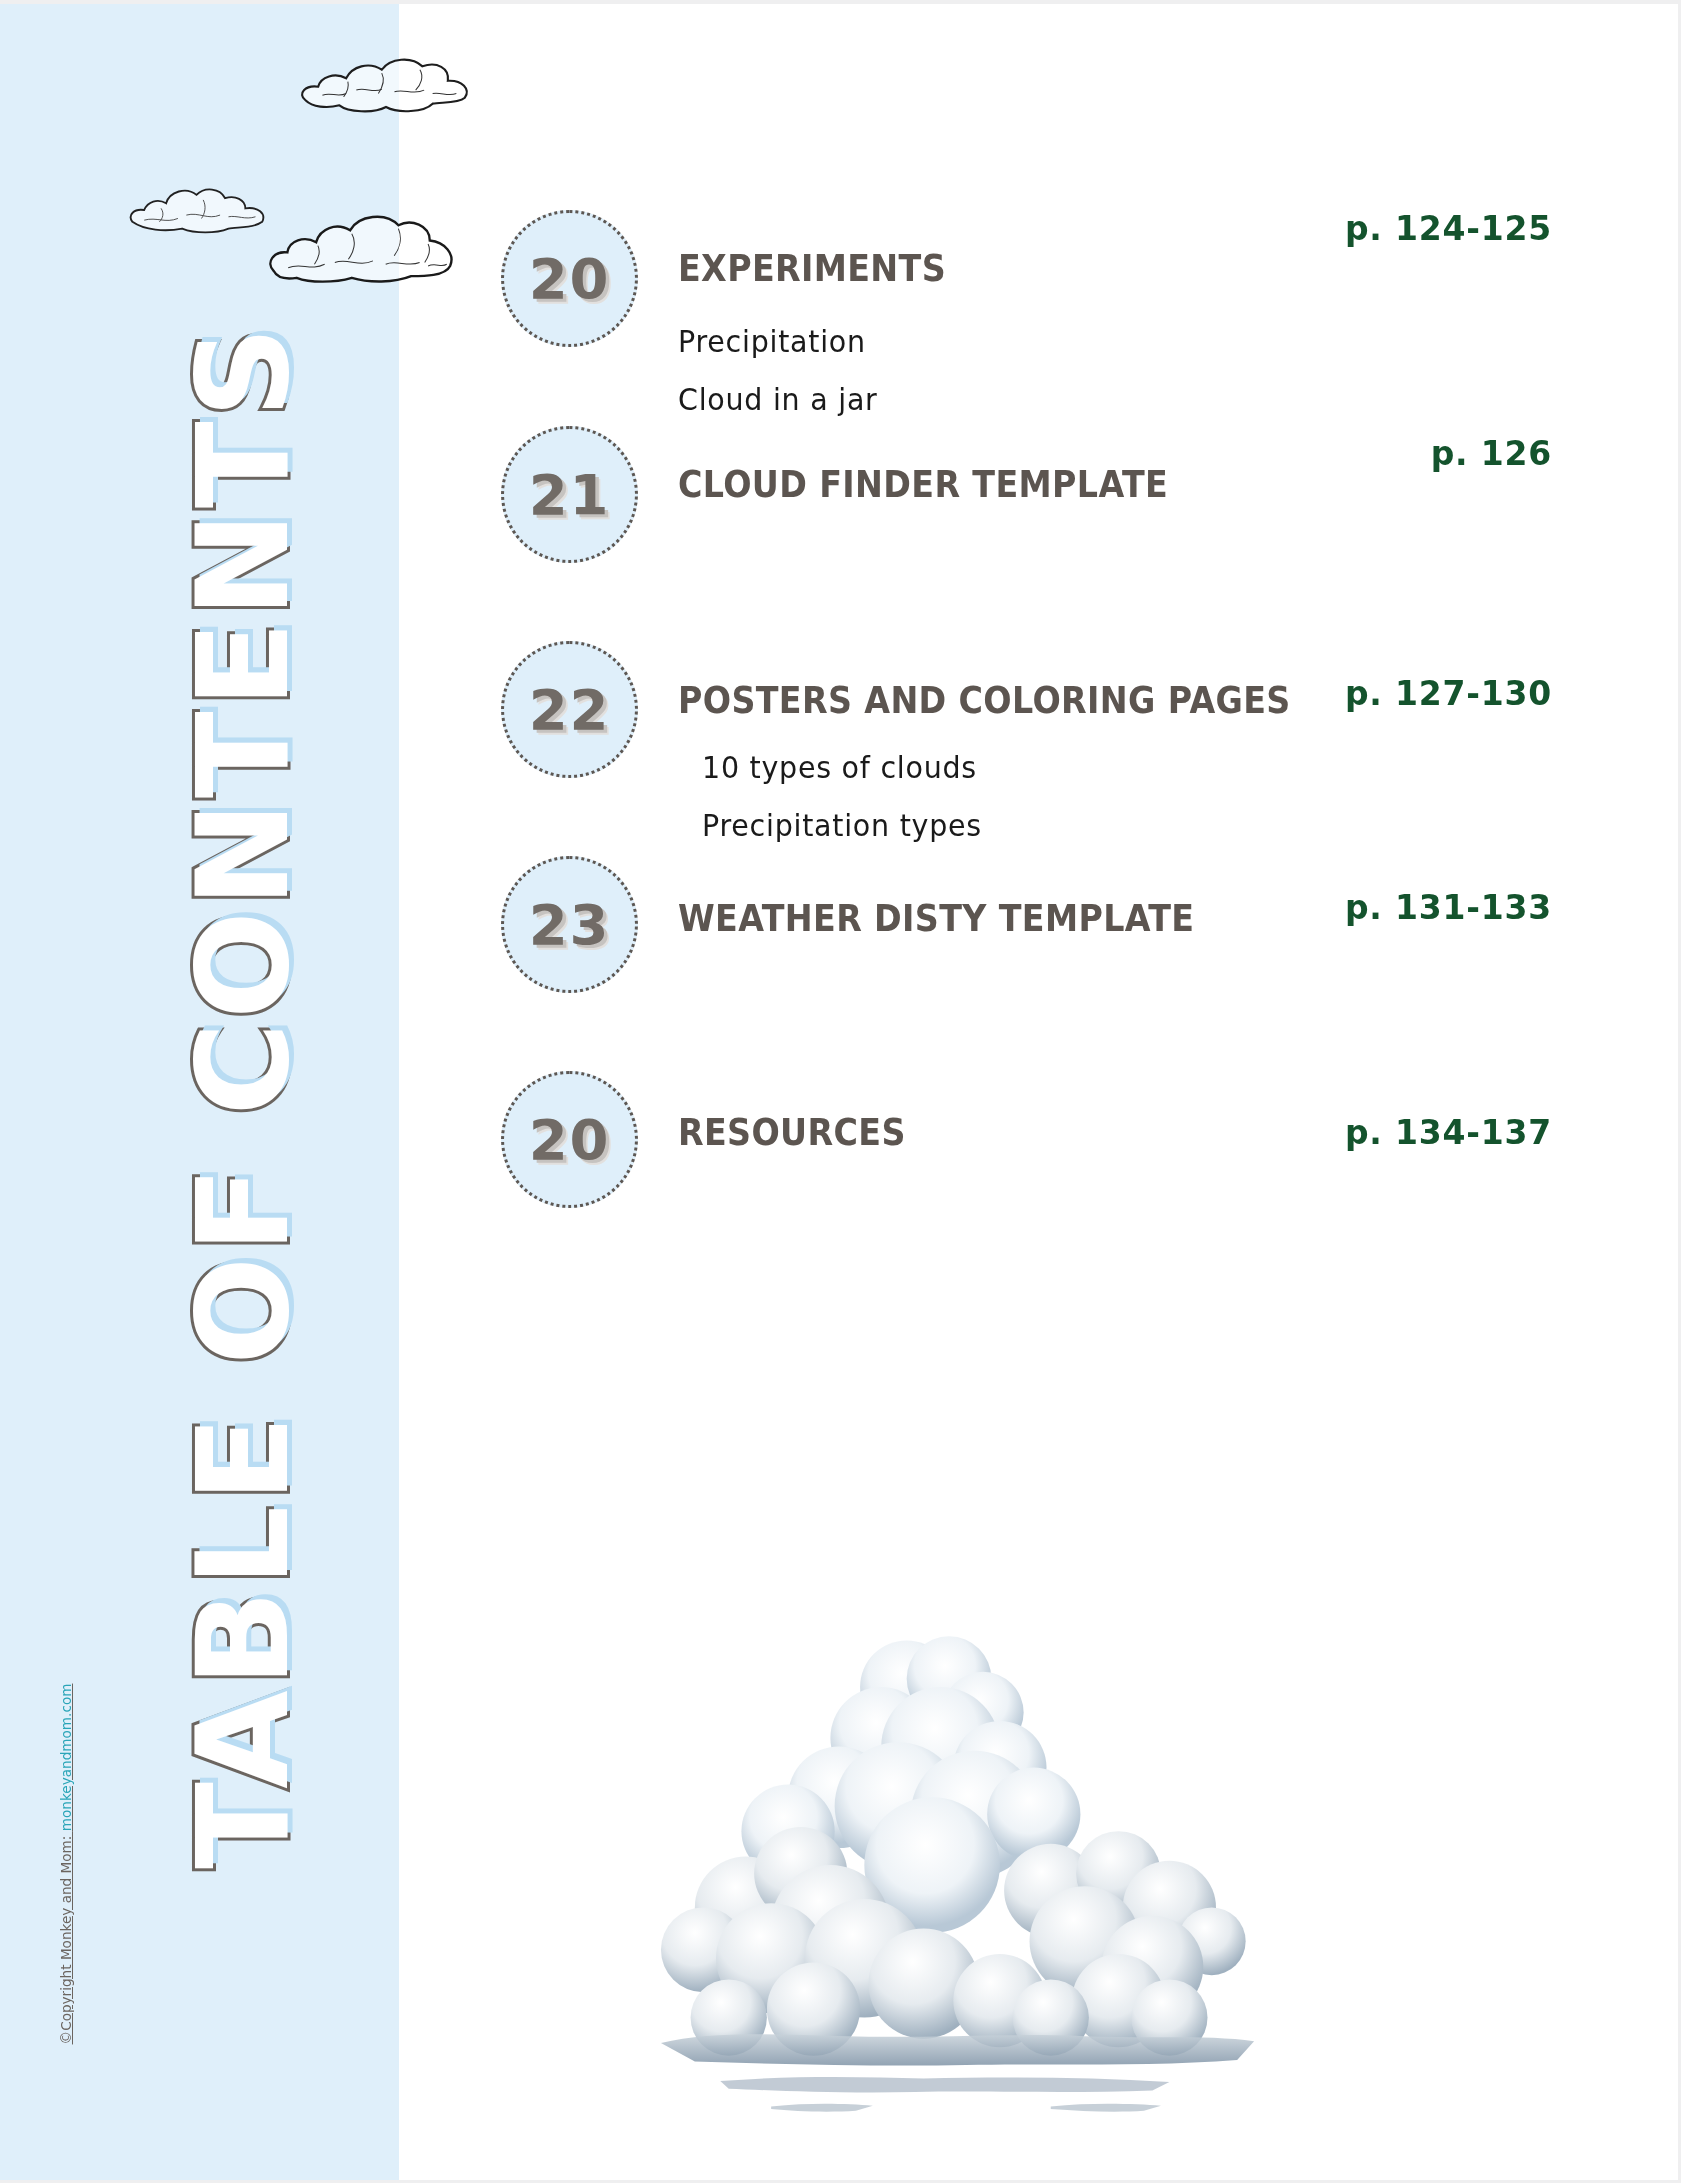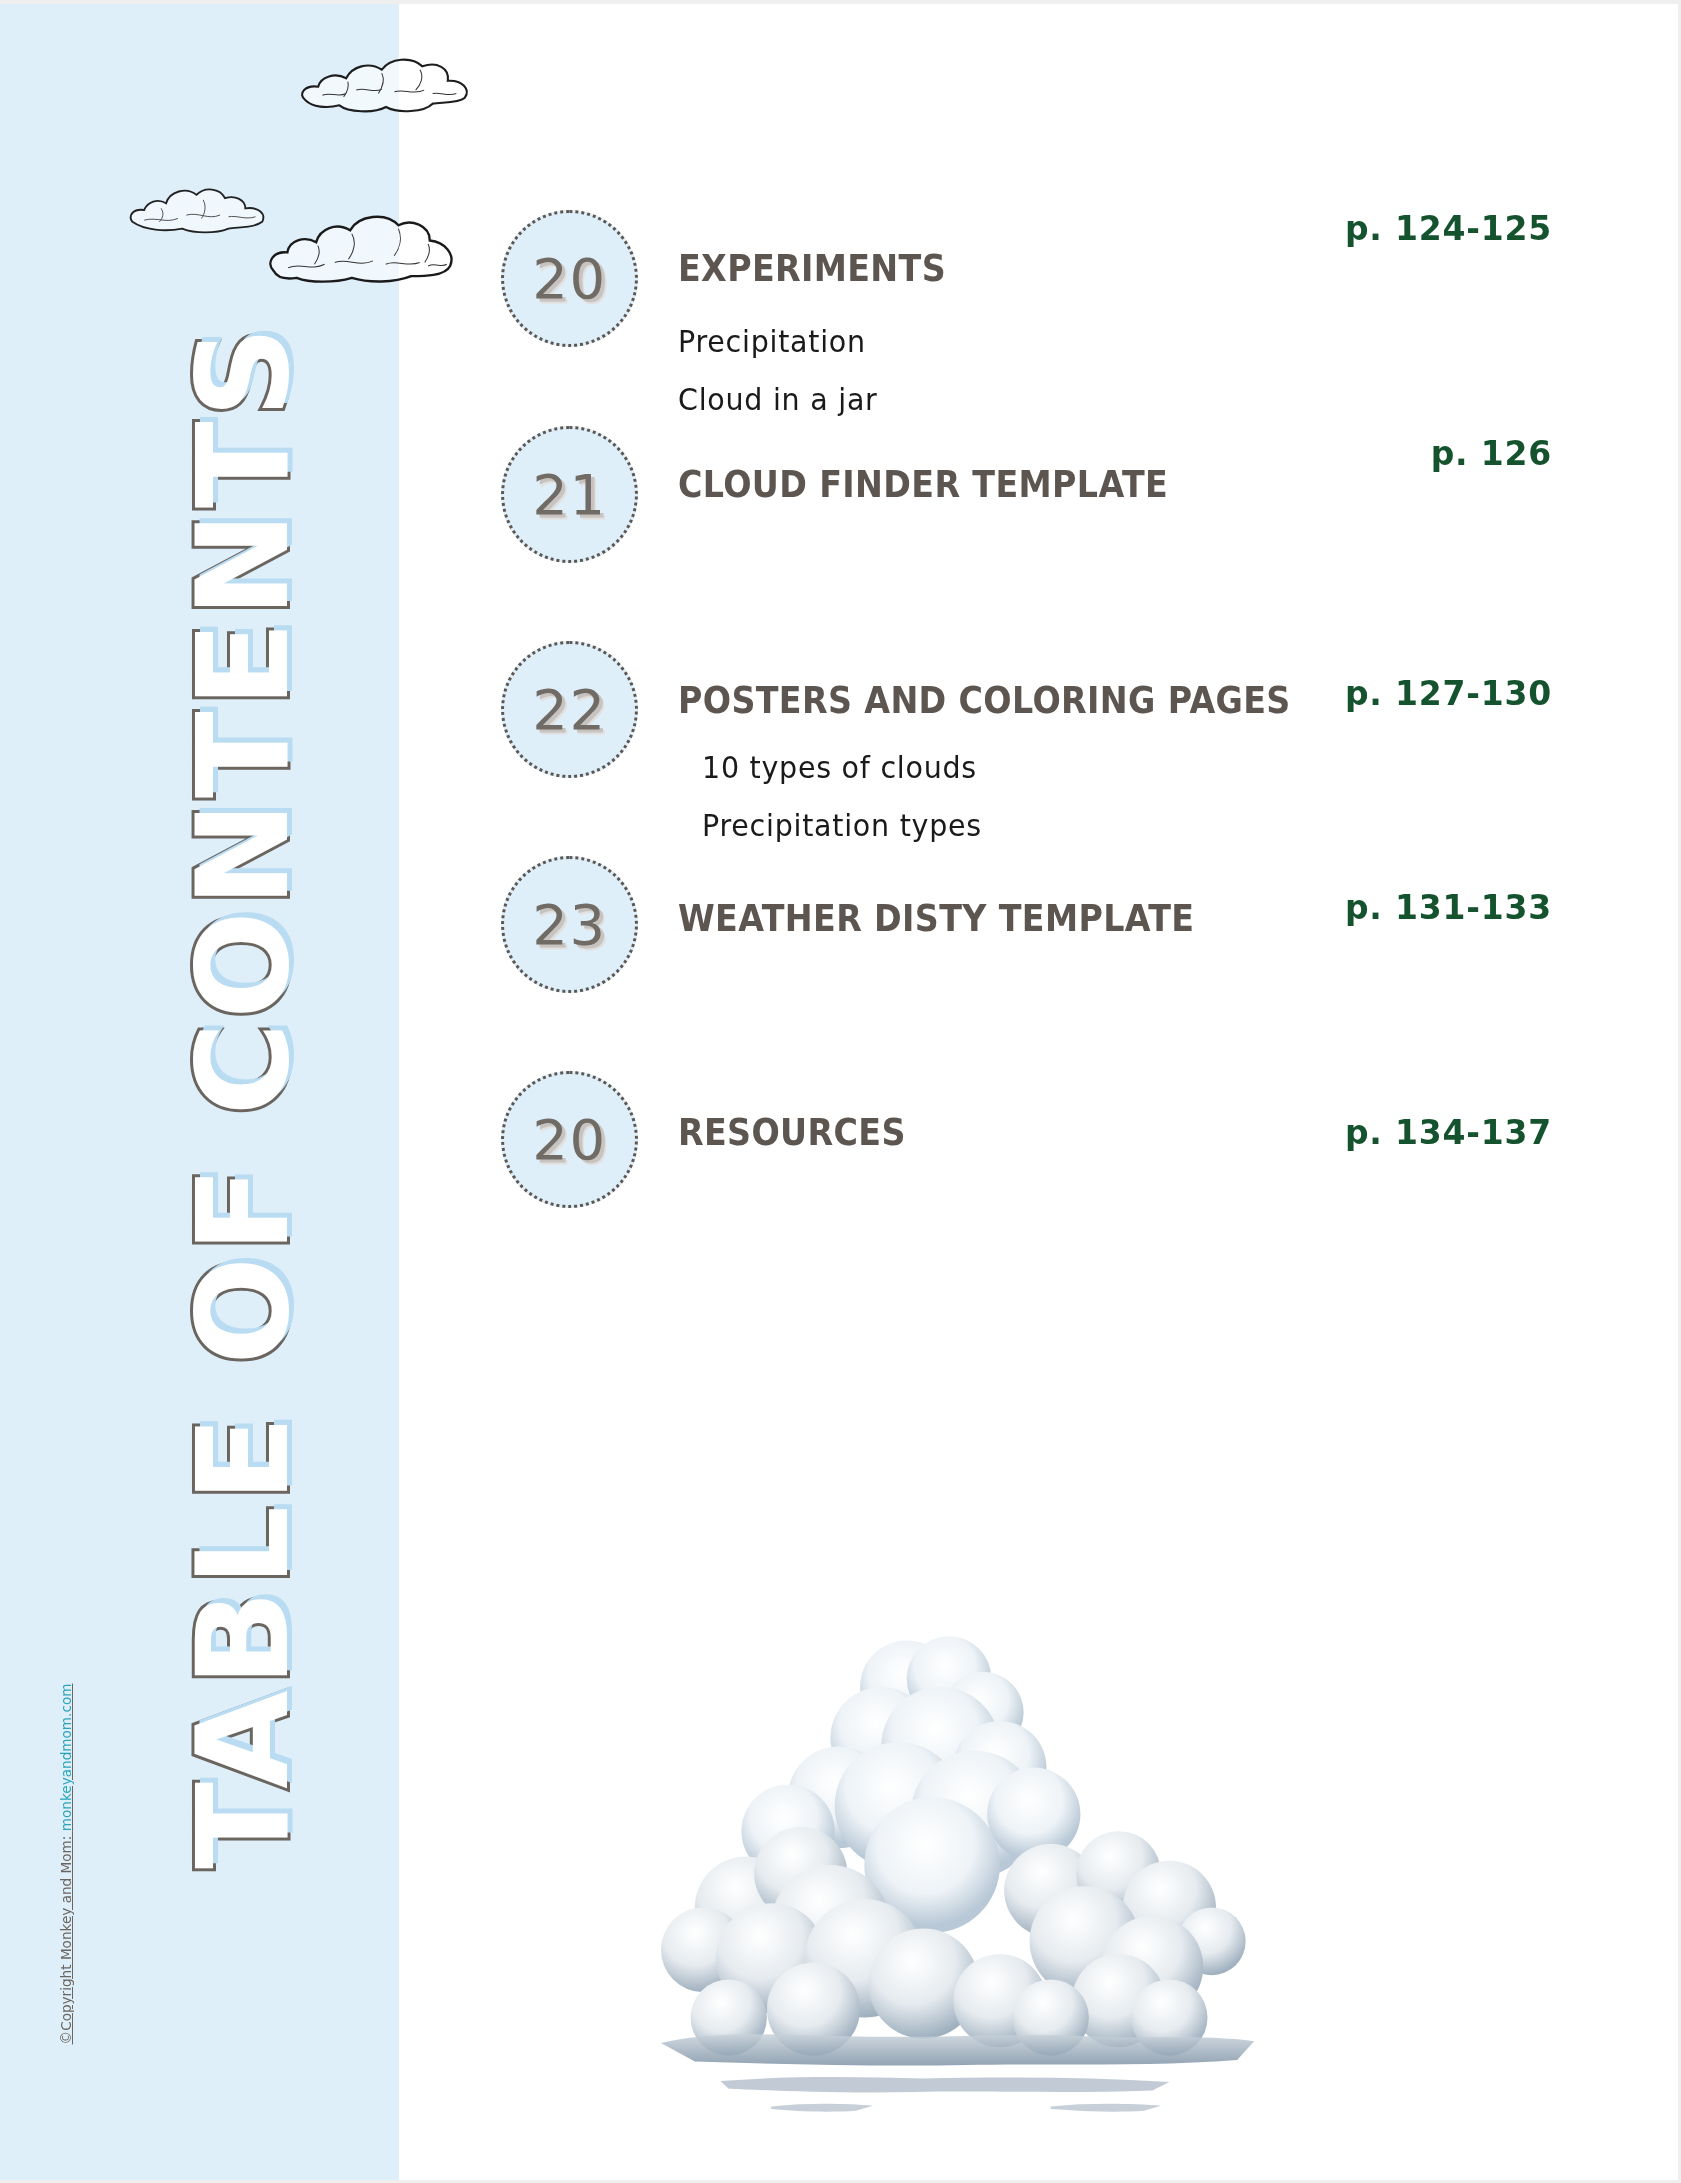--- a/index.html
+++ b/index.html
@@ -55,21 +55,21 @@
       position: absolute;
       left: 501px;
       width: 131px; height: 131px;
       border-radius: 50%;
       background: #dfeffa;
       border: 3.4px dotted #5c5753;
       display: flex; align-items: center; justify-content: center;
     }
     .num-circle span {
       font-family: "DejaVu Sans", sans-serif;
-      font-weight: normal;
+      font-weight: bold;
       font-size: 56px;
       color: #716b66;
       letter-spacing: 1.7px;
       text-shadow: 3.4px 3.4px 0 #c6c3c0, 5.1px 5.1px 0 #e2e0de;
     }
     .item-title {
       position: absolute;
       left: 678px;
       font-family: "DejaVu Sans", sans-serif;
       font-weight: bold;

